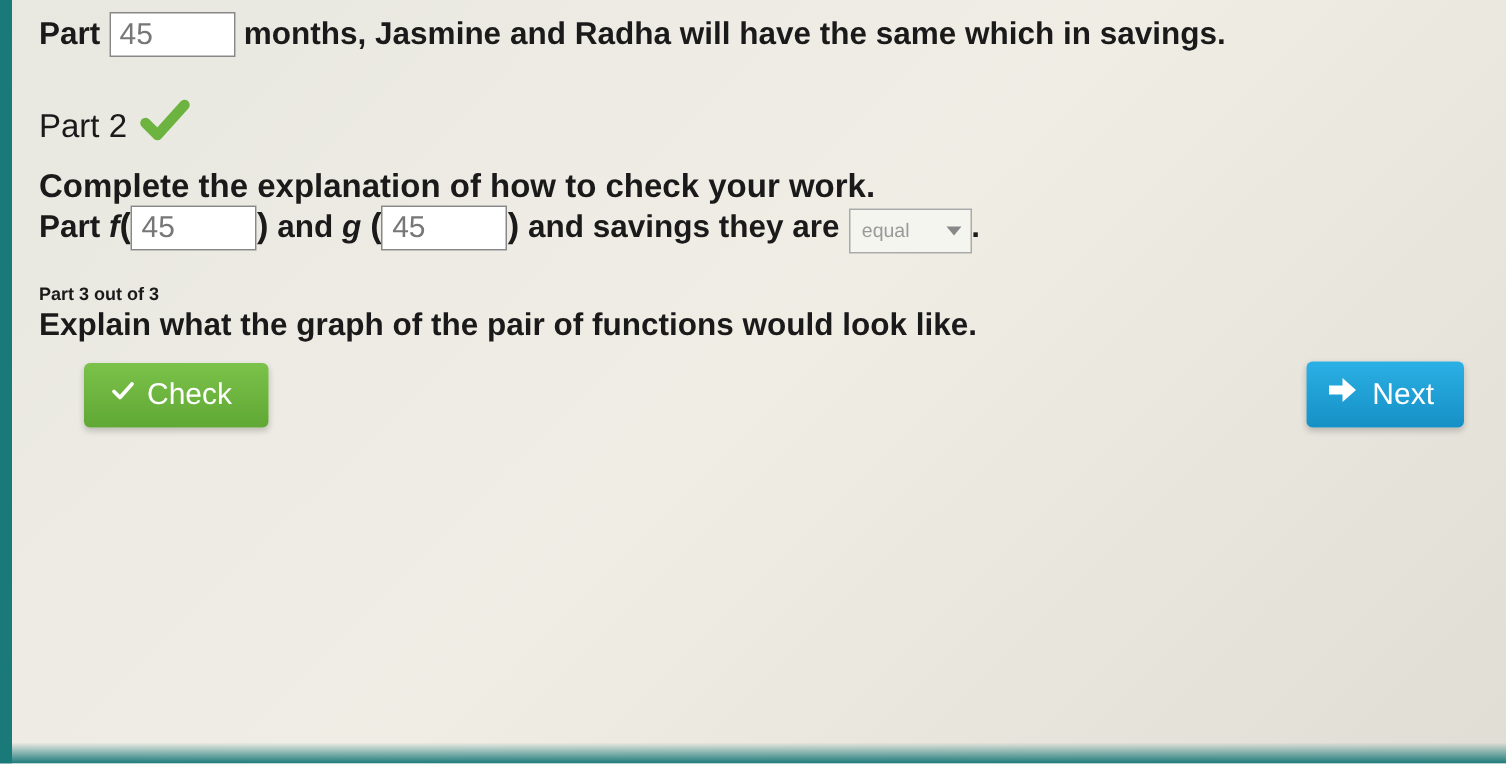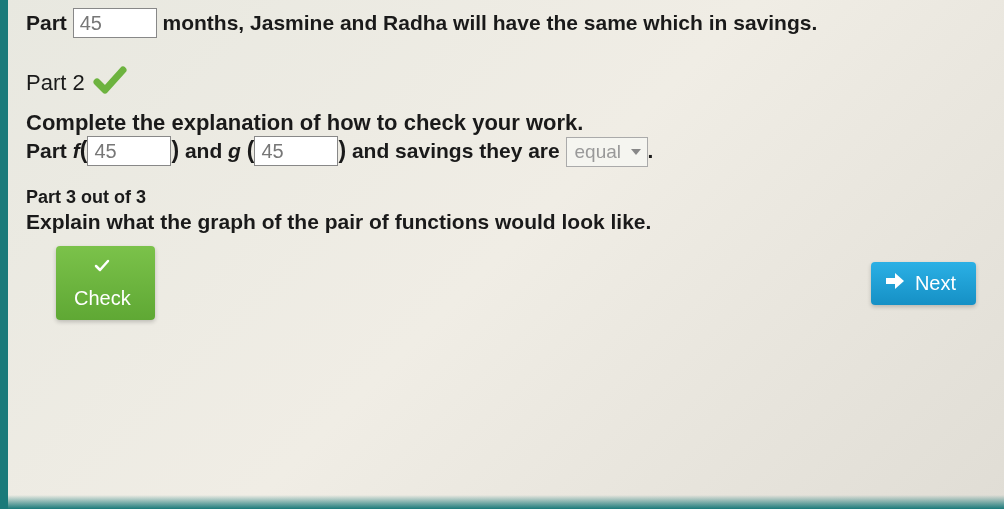--- a/index.html
+++ b/index.html
@@ -61,35 +61,35 @@
       font-weight: normal;
     }
     .checkmark-icon {
       margin-left: 8px;
     }
     .instruction {
       font-size: 22px;
       font-weight: bold;
     }
     .part3-label {
-      font-size: 18px;
+      font-size: 12px;
       font-weight: bold;
       margin-top: 20px;
     }
     .part3-instruction {
       font-size: 21px;
       font-weight: bold;
       margin-top: 2px;
     }
     .dropdown {
       display: inline-block;
       background: #f5f5f0;
       border: 1px solid #aaa;
       padding: 2px 22px 2px 8px;
-      font-size: 19px;
+      font-size: 13px;
       color: #999;
       min-width: 50px;
       height: 24px;
       line-height: 24px;
       vertical-align: baseline;
       position: relative;
       font-weight: normal;
     }
     .dropdown::after {
       content: "";
@@ -113,21 +113,20 @@
       color: #fff;
       border: none;
       padding: 10px 24px 10px 18px;
       font-size: 20px;
       border-radius: 4px;
       display: flex;
       align-items: center;
       gap: 8px;
       margin-left: 30px;
       box-shadow: 0 2px 4px rgba(0,0,0,0.2);
-      flex-direction: column;
     }
     .next-btn {
       background: #1a9fd4;
       background: linear-gradient(#2bb0e5, #1590c5);
       color: #fff;
       border: none;
       padding: 10px 20px 10px 14px;
       font-size: 20px;
       border-radius: 4px;
       display: flex;

